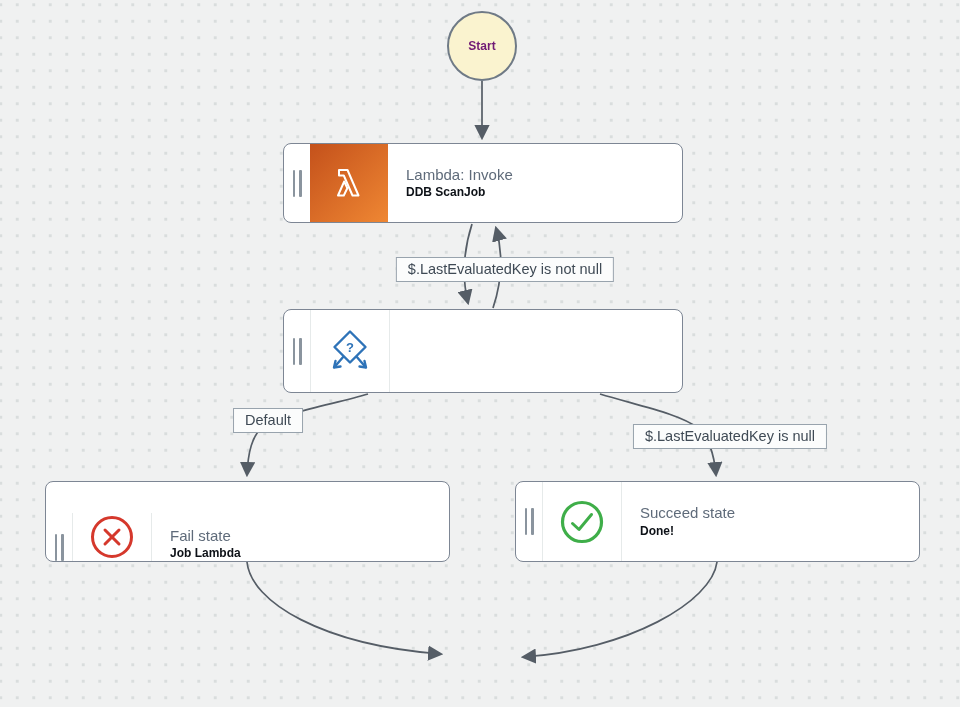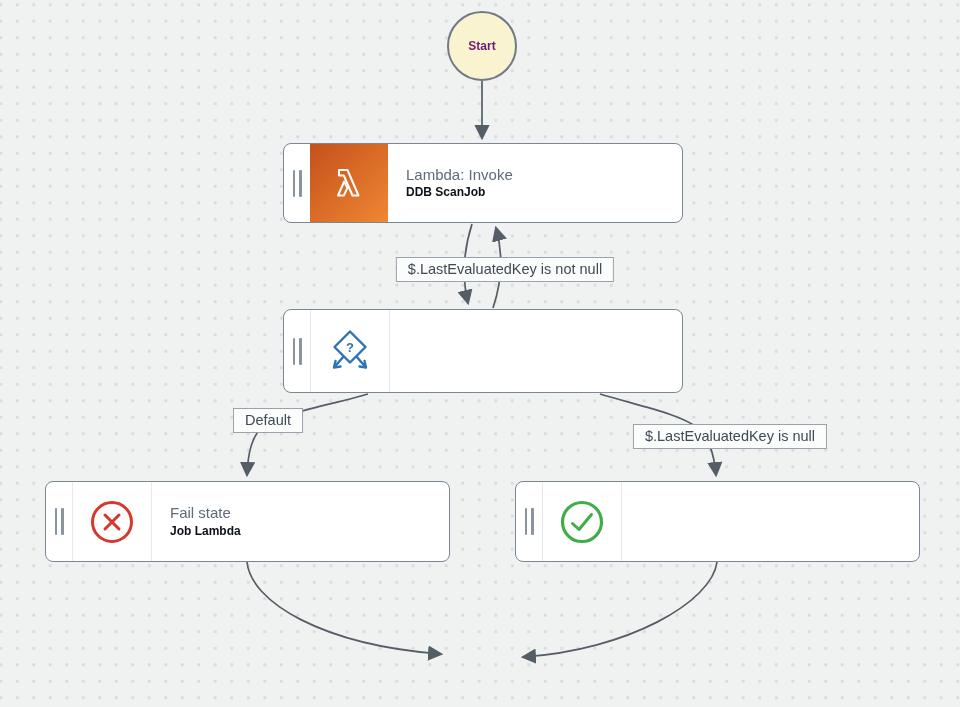--- a/index.html
+++ b/index.html
@@ -116,21 +116,21 @@
           <path d="M10.5 34 L9 40.5 L15.5 39.5"></path>
           <path d="M31 29 L40.5 40"></path>
           <path d="M39.5 34 L41 40.5 L34.5 39.5"></path>
           <path d="M25 4.5 L40.5 20 L25 35.5 L9.5 20 Z" fill="#fff"></path>
         </g>
         <text class="choice-q" x="25" y="25" text-anchor="middle">?</text>
       </svg>
     </div>
   </div>
 
-  <div class="node" style="left:45px;top:481px;width:405px;height:81px;">
+  <div class="node" style="left:45px;top:481px;width:405px;height:81px;align-items:flex-end;">
     <div class="handle">
       <span class="bar"></span>
         <span class="bar"></span>
     </div>
     <div class="iconbox plain">
       <svg class="icon-glyph" width="48" height="48" viewBox="0 0 48 48">
         <g stroke="var(--fail-red,#d5382c)" fill="none" stroke-linecap="round">
           <circle cx="24" cy="24" r="19.5" stroke-width="3"></circle>
           <path d="M17 17 L31 31" stroke-width="3"></path>
           <path d="M31 17 L17 31" stroke-width="3"></path>
@@ -149,15 +149,19 @@
         <span class="bar"></span>
     </div>
     <div class="iconbox plain">
       <svg class="icon-glyph" width="48" height="48" viewBox="0 0 48 48">
         <g stroke="var(--succeed-green,#3fae49)" fill="none" stroke-linecap="round" stroke-linejoin="round">
           <circle cx="24" cy="24" r="19.5" stroke-width="3.2"></circle>
           <path d="M14.5 25.5 L21 31.5 L33.5 16.5" stroke-width="3"></path>
         </g>
       </svg>
     </div>
+    <div class="nodetext">
+      <div class="ntitle">Succeed state</div>
+      <div class="nname">Done!</div>
+    </div>
   </div>
 
 </div>
 
 </body></html>

